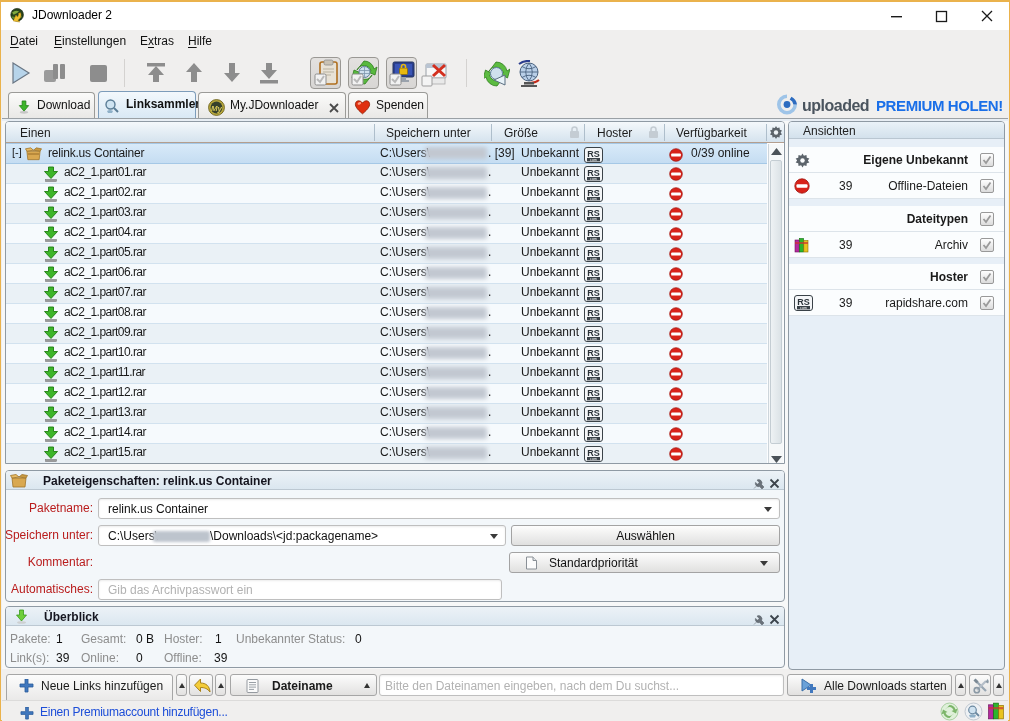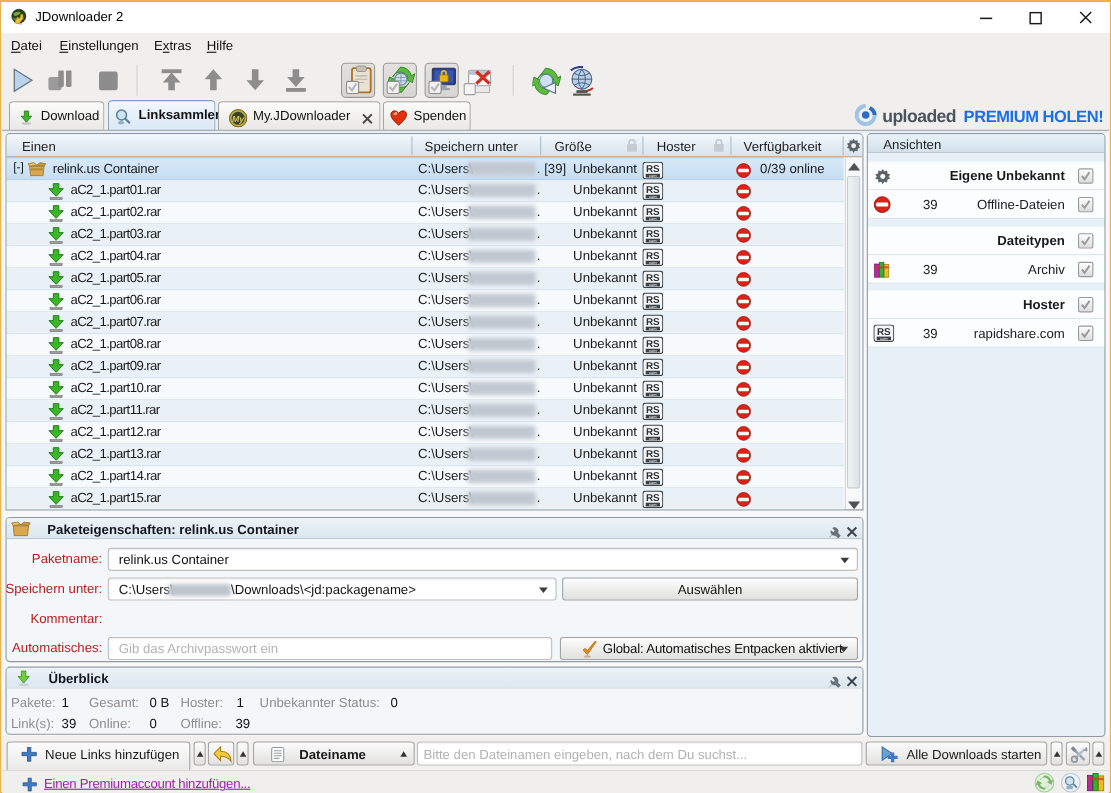--- a/index.html
+++ b/index.html
@@ -722,31 +722,31 @@
     <div class="field" style="left:92px; top:54px; width:408px;">
       <span class="tx">C:\Users\</span>
       <span class="blur" style="left:54px; top:5px; width:57px; height:11px; background:#bdc4cd; filter:blur(1.8px);"></span>
       <span class="tx" style="left:111px;">\Downloads\&lt;jd:packagename&gt;</span>
       <span class="carr"></span>
     </div>
     <div class="btn" style="left:505px; top:54px; width:269px;">
         <span class="bt" style="left:0; width:100%; text-align:center;">Auswählen</span>
       </div>
     <span class="lab" style="top:84px;">Kommentar:</span>
+    <div class="btn" style="left:503px; top:81px; width:271px;">
+      <svg style="position:absolute;left:15px;top:3px;" width="15" height="14" viewBox="0 0 15 14">
+          <path d="M1.5 1 L8 1 L11.5 4.5 L11.5 13 L1.5 13 Z" fill="#fcfcfc" stroke="#8a9096" stroke-width="1"></path>
+          <path d="M8 1 L8 4.5 L11.5 4.5" fill="#e3e7ea" stroke="#8a9096" stroke-width="1"></path>
+        </svg>
+      <span class="bt" style="left:39px;">Standardpriorität</span>
+      <span class="carr" style="right:11px;"></span>
+    </div>
     <span class="lab" style="top:111px;">Automatisches:</span>
     <div class="field" style="left:92px; top:108px; width:404px;">
       <span class="ph">Gib das Archivpasswort ein</span>
-    </div>
-    <div class="btn" style="left:503px; top:108px; width:271px;">
-      <svg style="position:absolute;left:18px;top:2px;" width="16" height="17" viewBox="0 0 16 17">
-          <path d="M2 9 L6 13 L14 1.5 L13 1 L6 9.5 L4 7.5 Z" fill="#e8891d" stroke="#c06a08" stroke-width="0.8"></path>
-          <ellipse cx="6" cy="14.8" rx="3" ry="1.2" fill="#caa27a" opacity="0.8"></ellipse>
-        </svg>
-      <span class="bt" style="left:38px; letter-spacing:-0.15px;">Global: Automatisches Entpacken aktiviert</span>
-      <span class="carr" style="right:8px;"></span>
     </div>
   </div>
   <div class="bpanel" id="overview" style="top:604px; width:780px; height:62px;">
     <div class="bphead">
       <svg style="position:absolute;left:8px;top:2px;" width="15" height="15" viewBox="0 0 15 15">
           <path d="M5.5 1 L9.5 1 L9.5 6 L12.5 6 L7.5 12 L2.5 6 L5.5 6 Z" fill="#6fcf3a" stroke="#3a9a1e" stroke-width="0.8"></path>
           <ellipse cx="7.5" cy="13.5" rx="4.5" ry="1.3" fill="#c9c9c9" opacity="0.8"></ellipse>
         </svg>
       <span class="t" style="left:26px;">Überblick</span>
       <svg class="wx" style="left:747px;top:7px;" width="12" height="12" viewBox="0 0 12 12">
@@ -824,21 +824,21 @@
         </svg>
     </div>
     <div class="sbtn" style="left:992px; top:672px; width:11px; height:22px;">
         <span class="uparr" style="left:1.5px; top:8px;"></span>
       </div>
   </div>
   <div class="statusbar">
     <svg style="position:absolute;left:18px;top:6px;" width="14" height="13" viewBox="0 0 15 14">
         <path d="M6 0 L9 0 L9 5 L14 5 L14 8 L9 8 L9 13 L6 13 L6 8 L1 8 L1 5 L6 5 Z" fill="#4178be" stroke="#2a5a9a" stroke-width="0.8"></path>
       </svg>
-    <span style="position:absolute;left:38px;top:4px;color:#a21caf;letter-spacing:-0.25px;text-decoration:underline;">Einen Premiumaccount hinzufügen...</span>
+    <span style="position:absolute;left:38px;top:4px;color:#1d4ed8;letter-spacing:-0.25px;">Einen Premiumaccount hinzufügen...</span>
     <svg style="position:absolute;left:938px;top:1px;" width="19" height="19" viewBox="0 0 19 19">
         <circle cx="9.5" cy="9.5" r="8.5" fill="#dff0da" stroke="#a8cfa0" stroke-width="1"></circle>
         <path d="M9.5 3 a6.5 6.5 0 0 1 6 4.5 l2 -1 -1.5 5 -4.5 -2.5 2 -0.8 a4.5 4.5 0 0 0 -8.5 -0.5 z" fill="#7cb56a"></path>
         <path d="M9.5 16 a6.5 6.5 0 0 1 -6 -4.5 l-2 1 1.5 -5 4.5 2.5 -2 0.8 a4.5 4.5 0 0 0 8.5 0.5 z" fill="#7cb56a"></path>
       </svg>
     <svg style="position:absolute;left:962px;top:1px;" width="19" height="19" viewBox="0 0 19 19">
         <circle cx="9.5" cy="9.5" r="8.5" fill="#eef1f4" stroke="#c0c8d0" stroke-width="1"></circle>
         <circle cx="8.5" cy="8" r="3.8" fill="#cfe2f0" stroke="#6a88a0" stroke-width="1.2"></circle>
         <path d="M11.5 10.5 L15 14" stroke="#6a88a0" stroke-width="1.8"></path>
         <path d="M5 13 Q8.5 11.5 12 13 L11 15.5 L6 15.5 Z" fill="#8fb0c8"></path>

